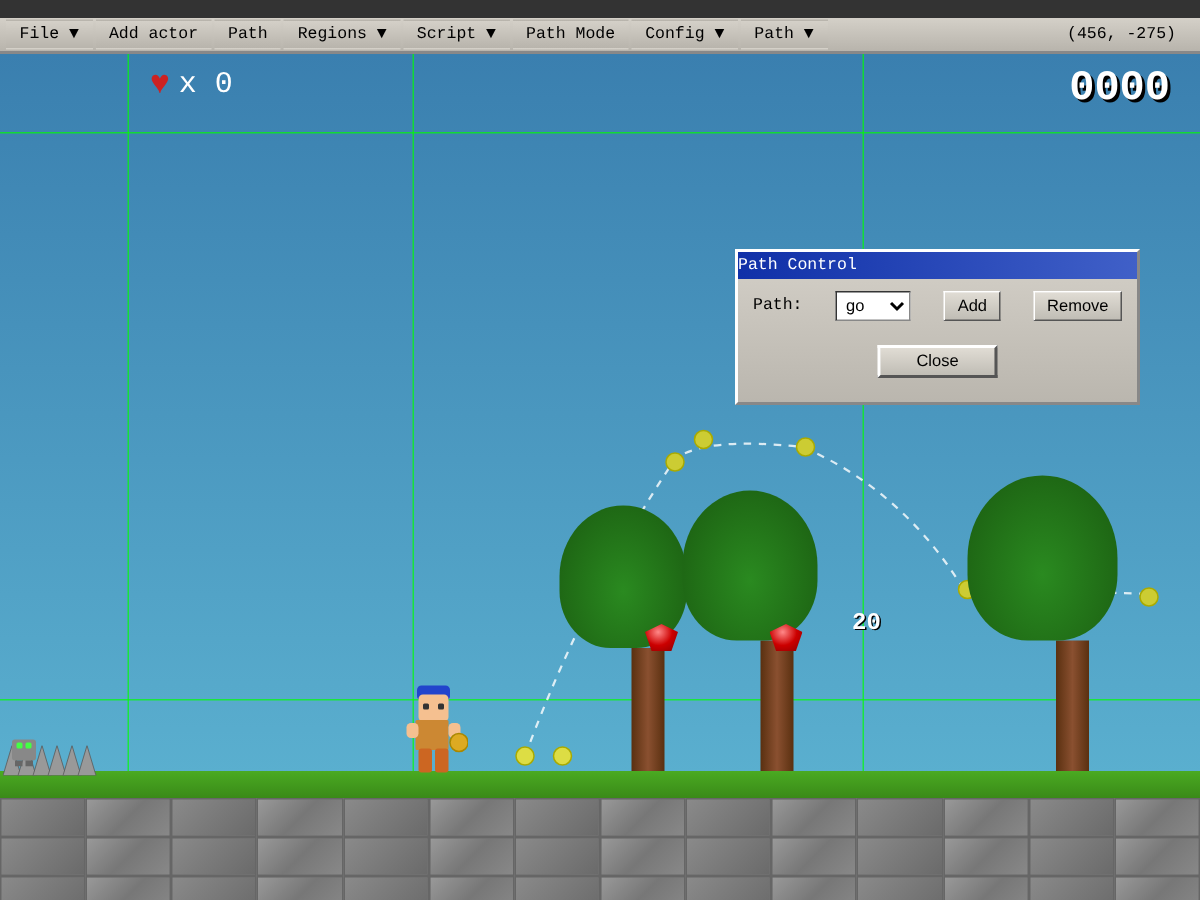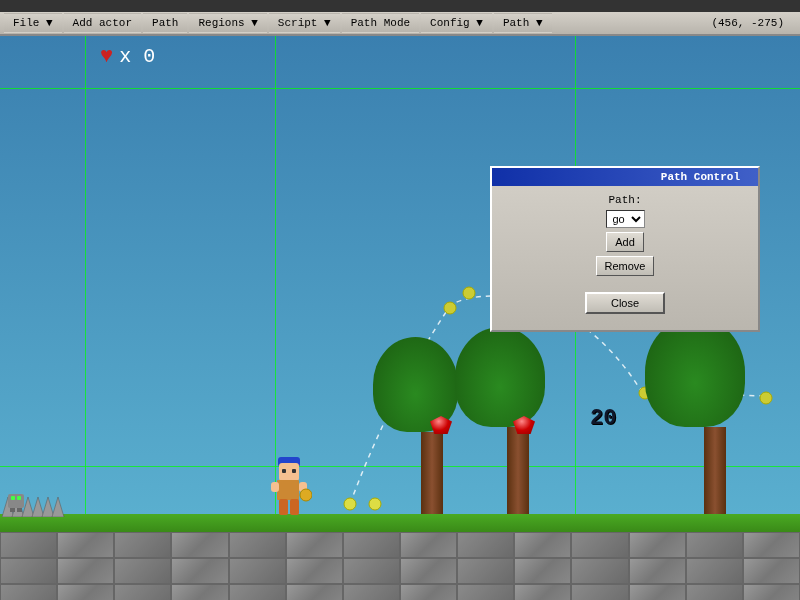--- a/index.html
+++ b/index.html
@@ -128,23 +128,23 @@
       color: white;
       display: flex;
       align-items: center;
       gap: 6px;
     }
 
     
     #score-20 {
       position: absolute;
       top: 370px;
-      left: 590px;
-      font-size: 22px;
-      color: #0f172a;
+      left: 568px;
+      font-size: 16px;
+      color: #ffffff;
       font-family: 'Courier New', monospace;
       font-weight: bold;
       text-shadow: 1px 1px #000;
     }
 
     
     #path-canvas {
       position: absolute;
       top: 0; left: 0;
       width: 800px;
@@ -198,34 +198,33 @@
       width: 270px;
       background: linear-gradient(to bottom, #d4d0c8, #bab6ae);
       border: 2px solid #888;
       border-top-color: #fff;
       border-left-color: #fff;
       font-size: 11px;
     }
     #path-control-title-bar {
       background: linear-gradient(to right, #1030a8, #4060c8);
       color: white;
-      padding: 3px 18px;
-      font-size: 11px;
-      font-weight: bold;
-      text-align: right;
+      padding: 3px 0;
+      font-size: 11px;
+      font-weight: normal;
+      text-align: left;
     }
     #path-control-body {
       padding: 8px 10px;
     }
     .dialog-row {
       display: flex;
       align-items: center;
       margin-bottom: 8px;
-      gap: 4px;
-      flex-direction: column;
+      gap: 22px;
     }
     .dialog-label {
       font-size: 11px;
       color: #000;
       min-width: 30px;
     }
     .dialog-select {
       flex: 1;
       height: 20px;
       background: white;
@@ -294,20 +293,21 @@
   <div class="grid-v" style="left: 275px"></div>
   <div class="grid-v" style="left: 575px"></div>
   <div class="grid-h" style="top: 52px"></div>
   <div class="grid-h" style="top: 430px"></div>
 
   <div id="lives-display">
     <span style="color:#cc2222; font-size:22px;">♥</span>
     <span>x 0</span>
   </div>
 
+  <div id="score-display">0000</div>
 
   <div id="score-20">20</div>
 
   <svg id="path-canvas">
 
     <path d="M 350 468 Q 390 360 450 270 Q 470 255 535 262 Q 600 290 640 353 Q 700 358 765 360" stroke="white" stroke-width="1.5" fill="none" stroke-dasharray="5,5" opacity="0.8"></path>
 
     <circle cx="350" cy="468" r="6" fill="#dddd44" stroke="#aaaa00" stroke-width="1"></circle>
     <circle cx="375" cy="468" r="6" fill="#dddd44" stroke="#aaaa00" stroke-width="1"></circle>
     <circle cx="413" cy="360" r="6" fill="#cccc33" stroke="#aaaa00" stroke-width="1"></circle>

